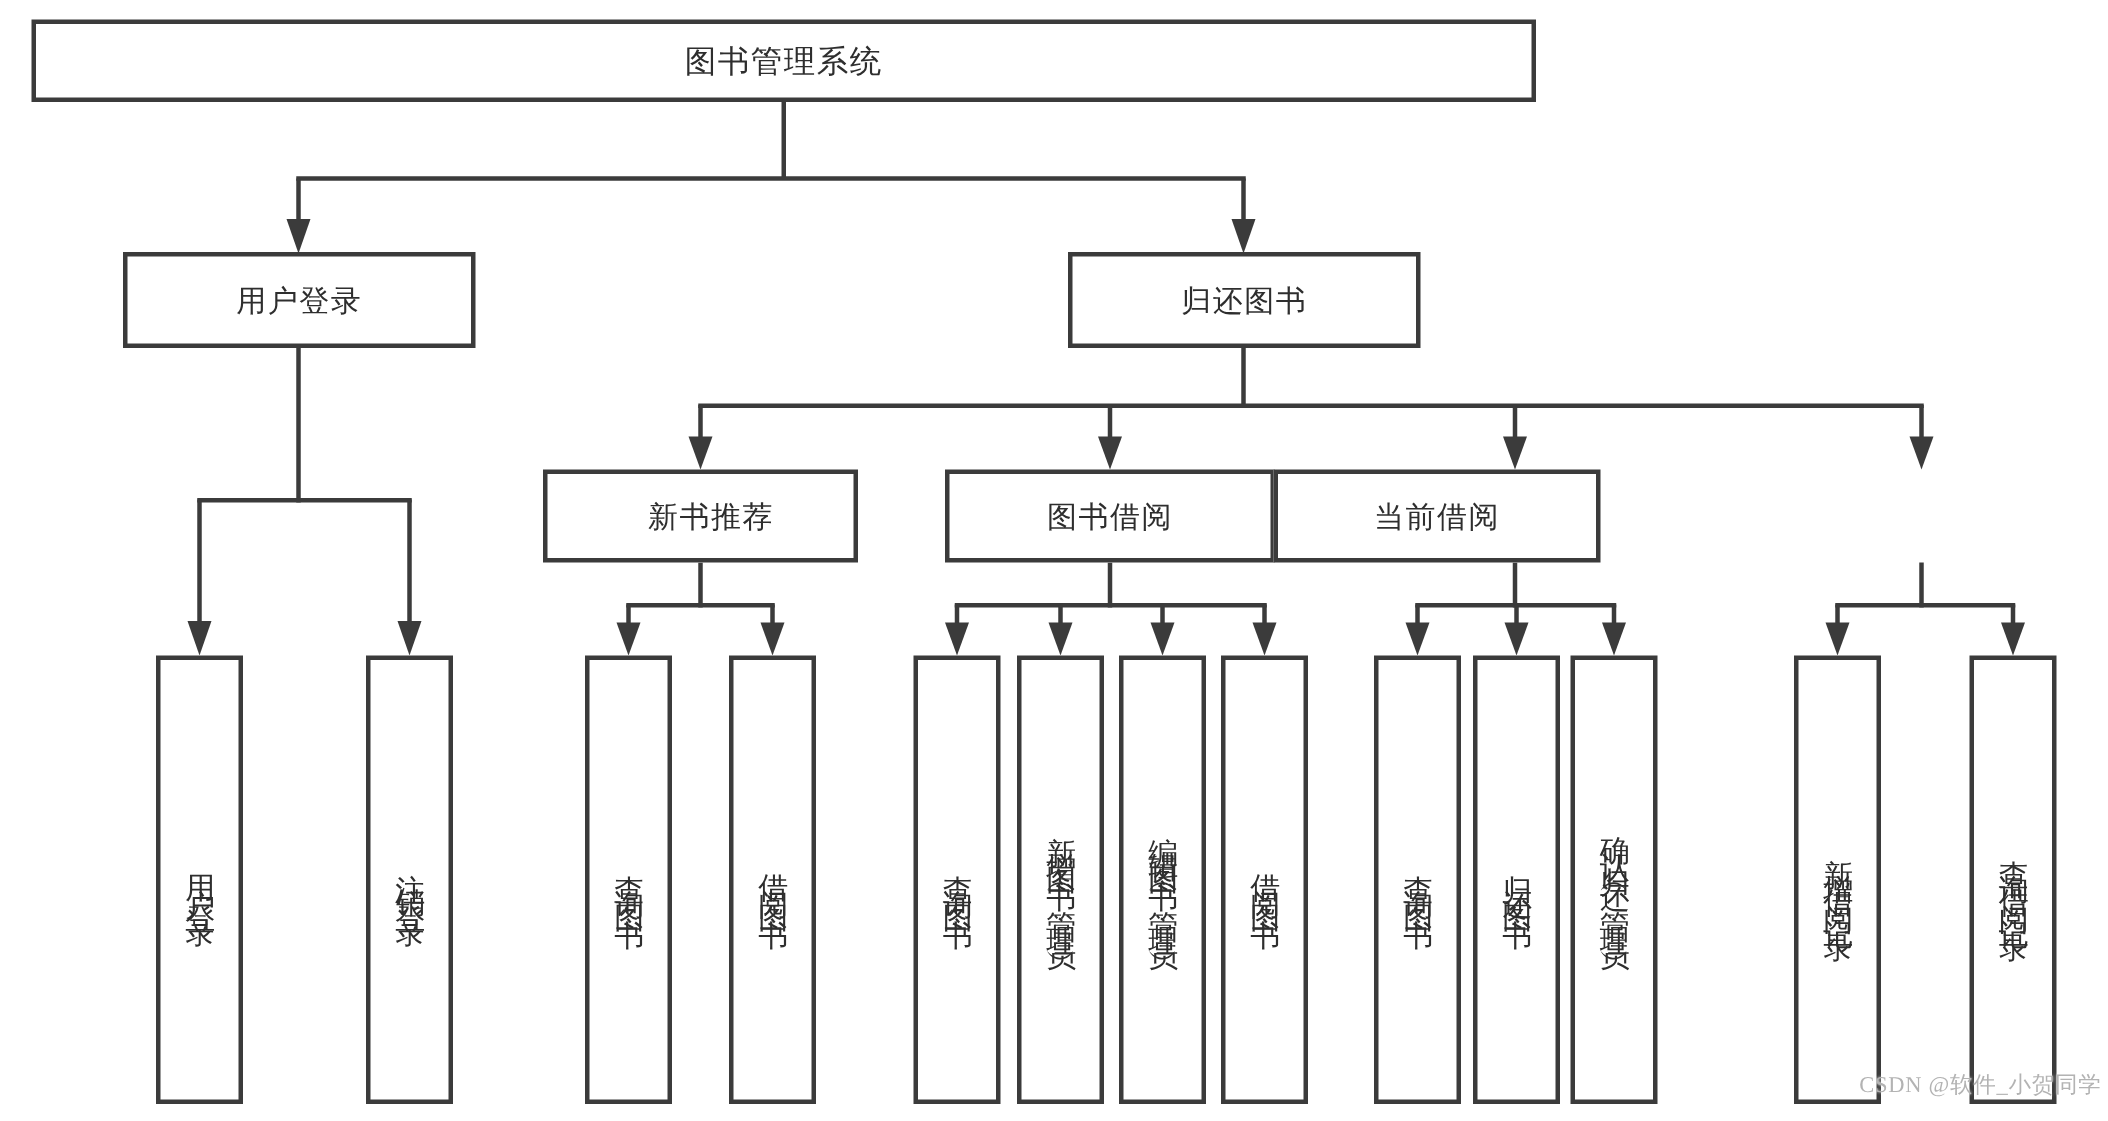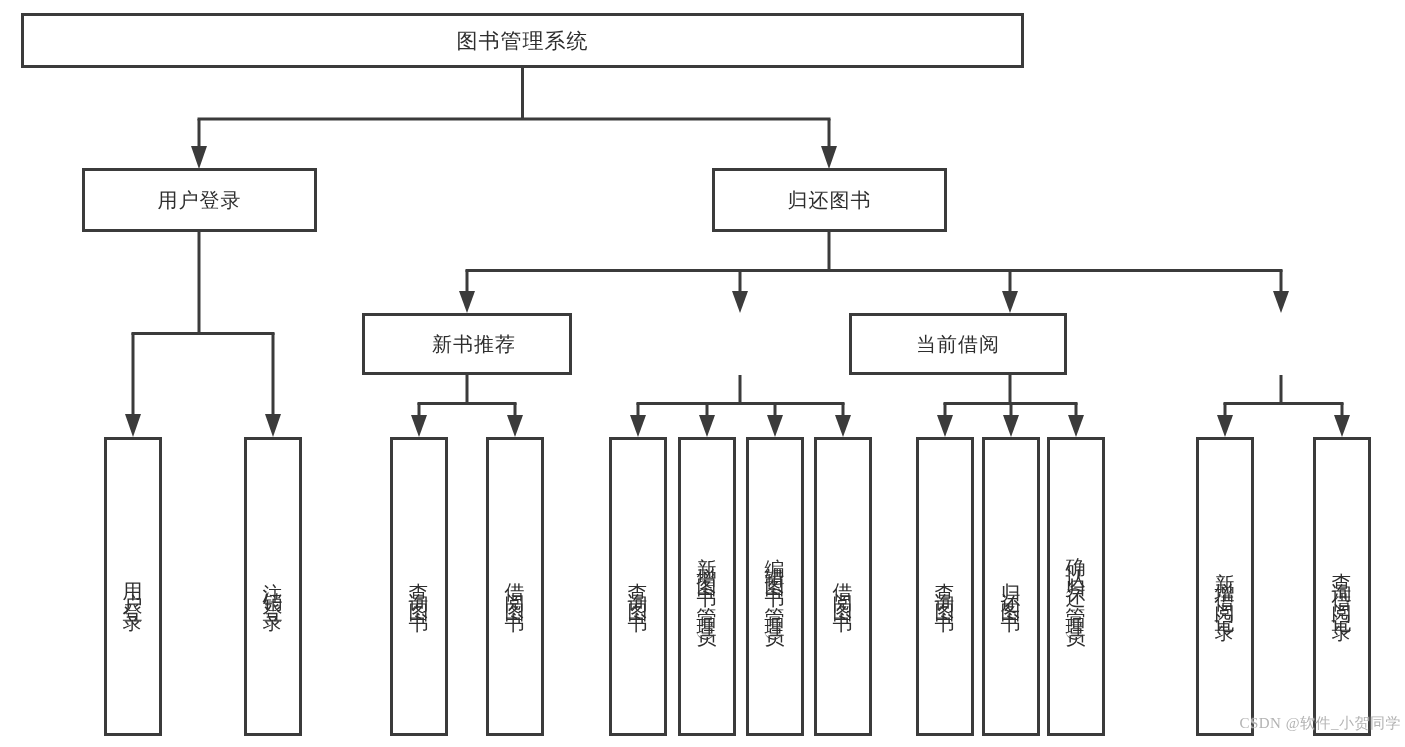--- a/index.html
+++ b/index.html
@@ -144,20 +144,23 @@
   <div class="box" style="left:82px; top:168px; width:235px; height:64px;">
     <span>用户登录</span>
   </div>
   <div class="box" style="left:712px; top:168px; width:235px; height:64px;">
     <span>归还图书</span>
   </div>
 
   <div class="box" style="left:362px; top:313px; width:210px; height:62px;padding-left:14px;">
     <span>新书推荐</span>
   </div>
+  <div class="box" style="left:630px; top:313px; width:220px; height:62px;">
+    <span>图书借阅</span>
+  </div>
   <div class="box" style="left:849px; top:313px; width:218px; height:62px;">
     <span>当前借阅</span>
   </div>
 
   <div class="box leaf" style="left:104px; top:437px;">
     <span class="vtext">用户登录</span>
   </div>
   <div class="box leaf" style="left:244px; top:437px;">
     <span class="vtext">注销登录</span>
   </div>

